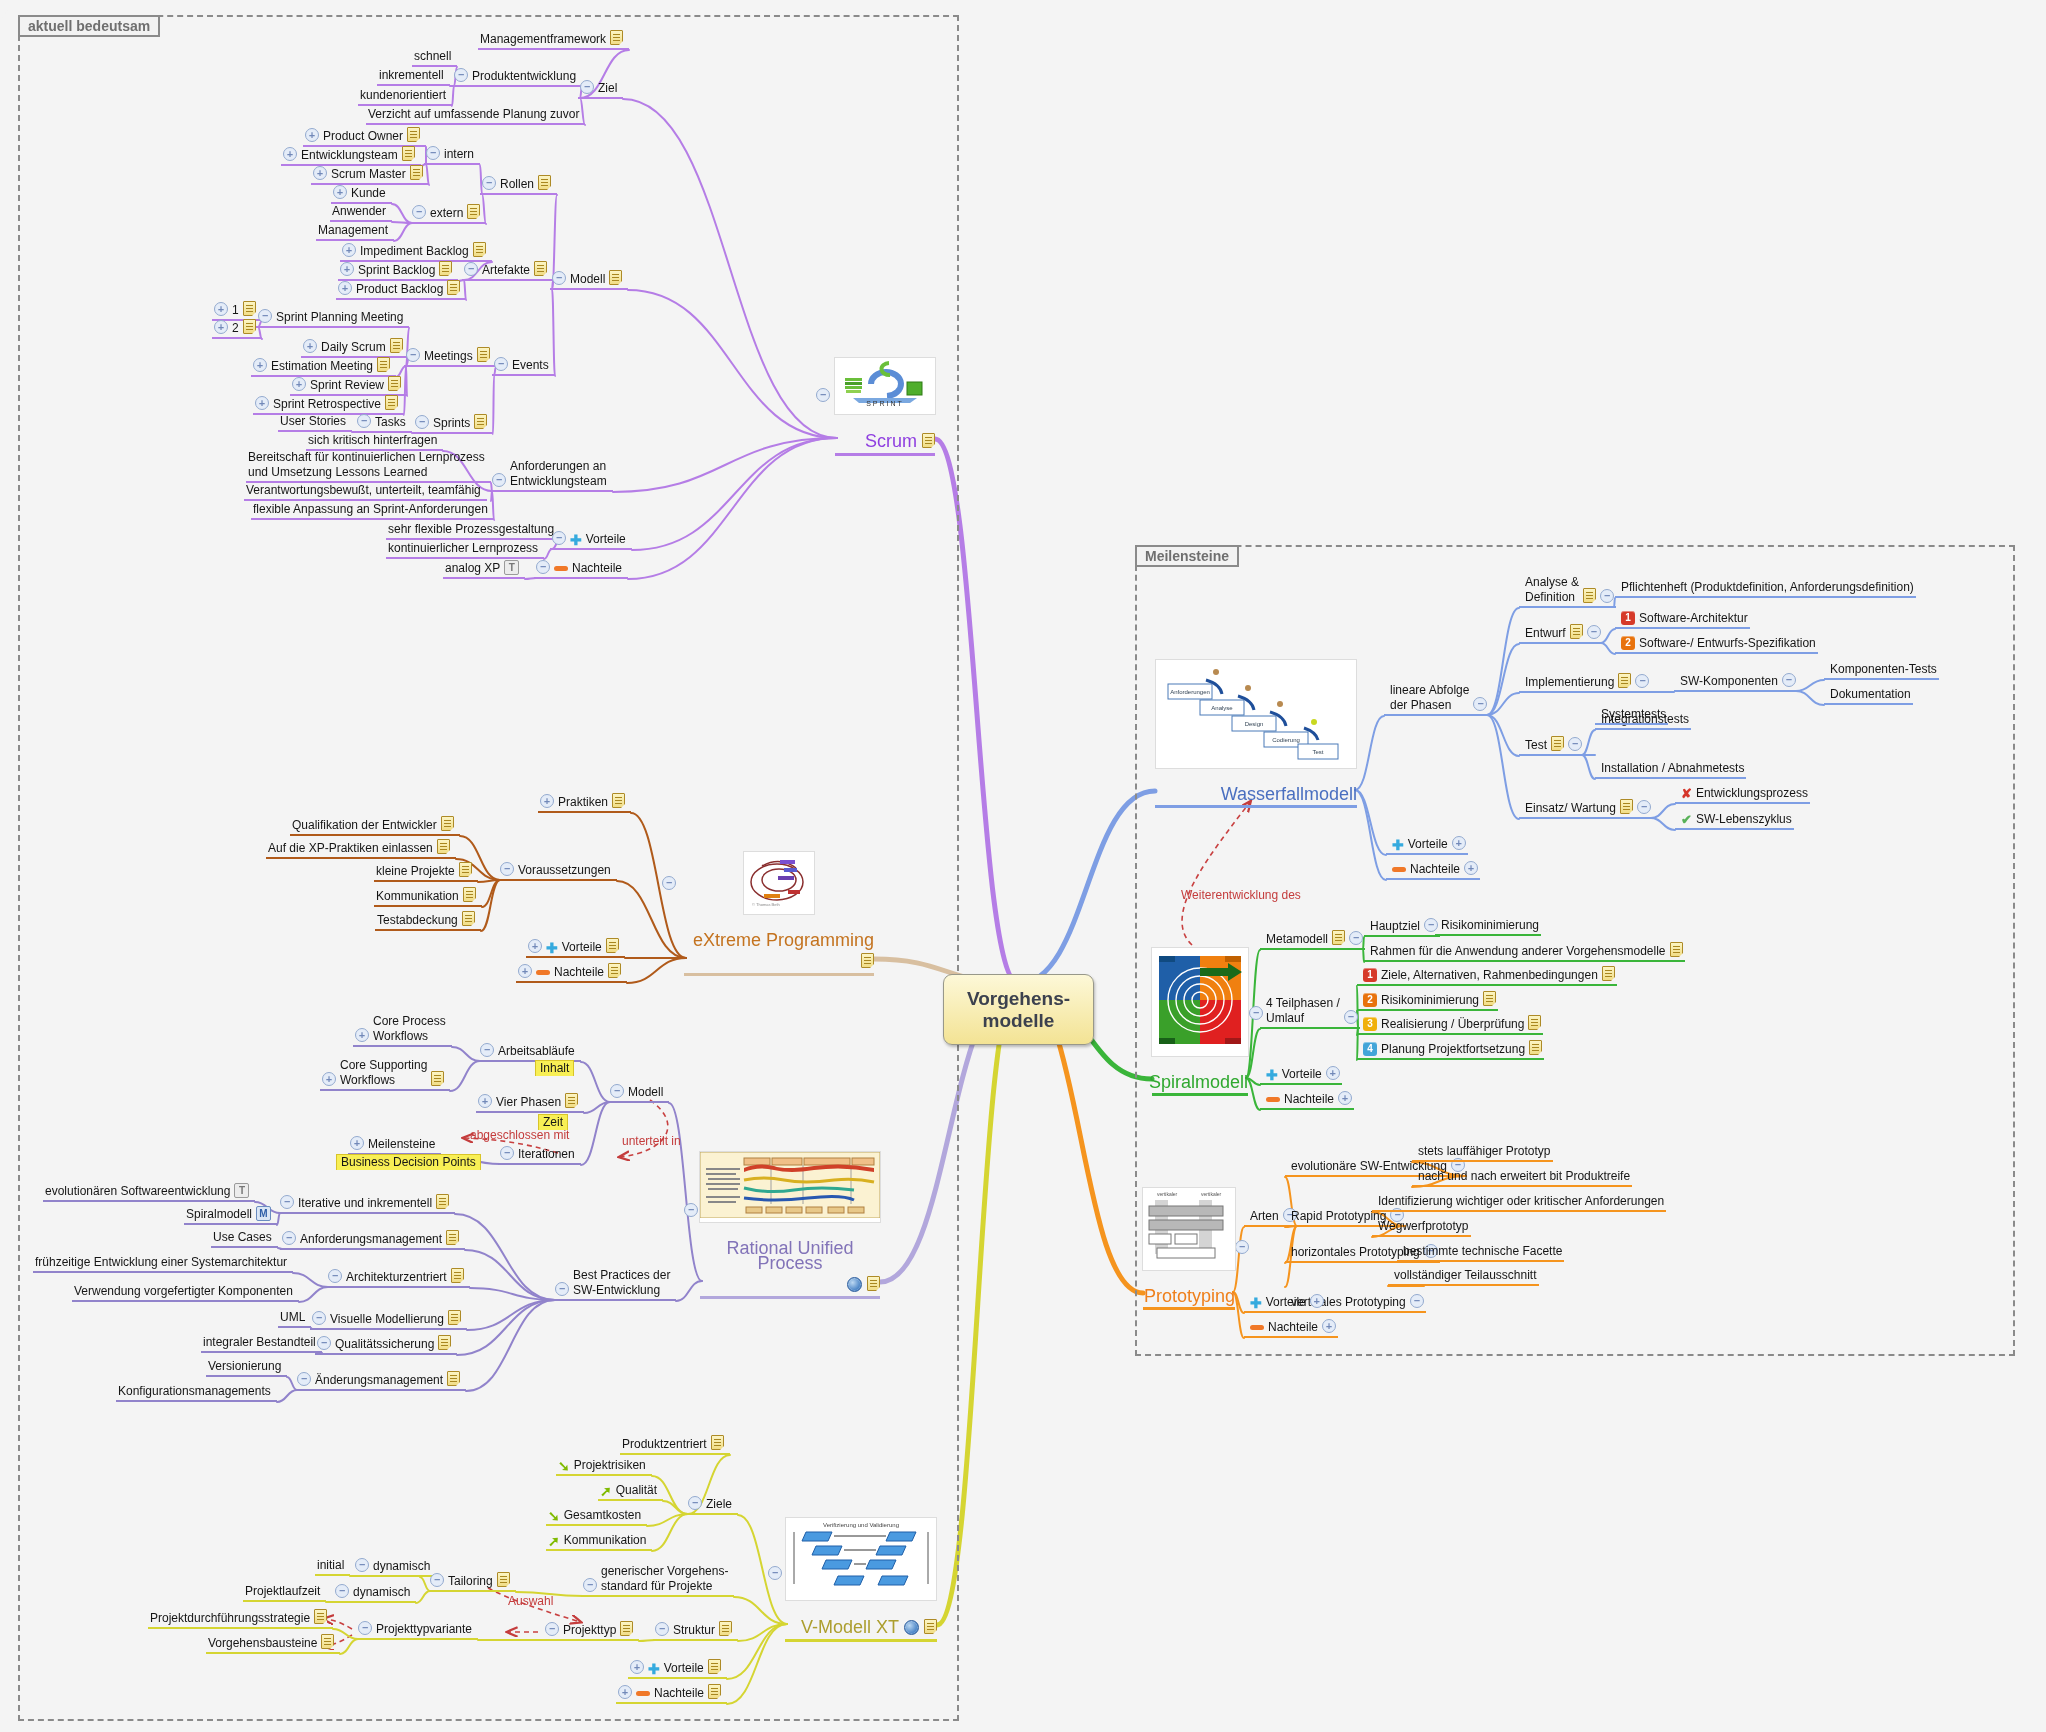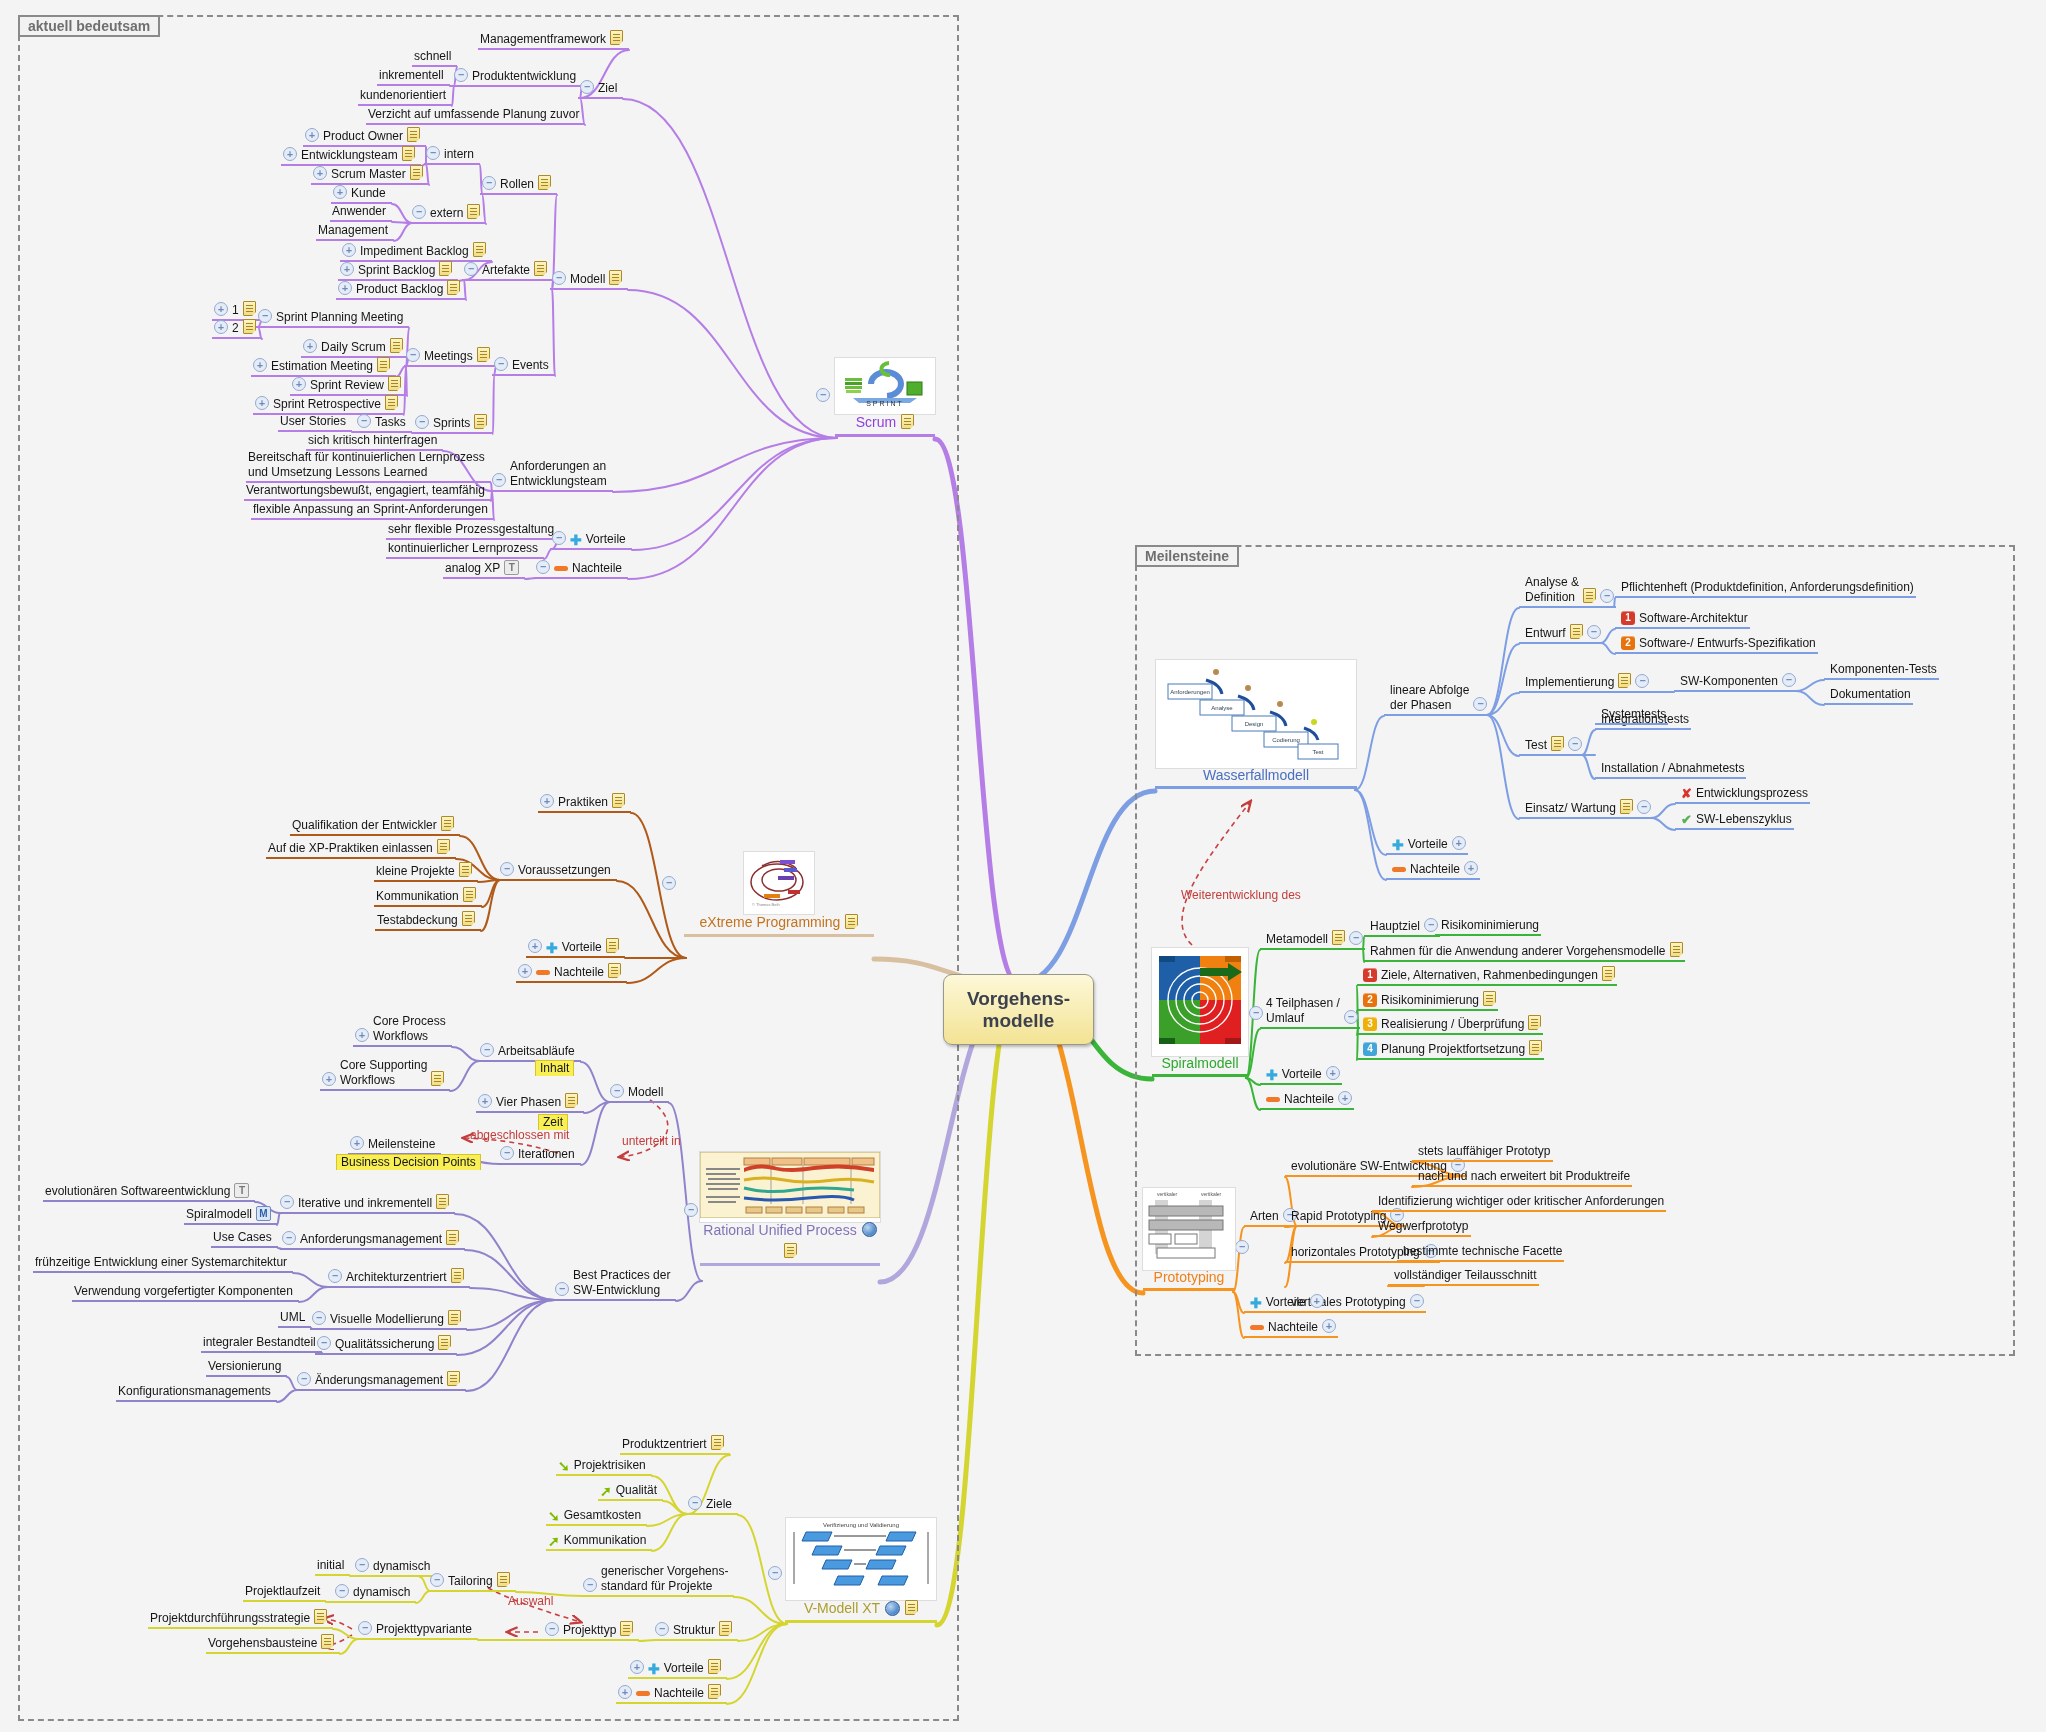--- a/index.html
+++ b/index.html
@@ -10,21 +10,21 @@
   .blabel{position:absolute;background:#f2f2f2;border:2px solid #8a8a8a;color:#6f6f6f;
     font-weight:bold;font-size:14px;padding:1px 8px;z-index:3;}
   .node{position:absolute;z-index:2;display:flex;align-items:flex-end;gap:4px;
     font-size:12px;line-height:15px;color:#151515;width:max-content;padding:0 6px 1px 2px;}
   .node .txt{white-space:pre-line;}
   .node.s-R{padding:0 2px 1px 6px;}
   .node.nl{border-bottom:none!important;}
   .node.c-hl{background:#f8ef55;border:1px solid #d8c428;padding:0 4px;z-index:2;}
   .node.c-redlabel{color:#c43c3c;font-size:12px;border-bottom:none!important;}
   .node.c-root{display:block;text-align:center;padding:0 0 3px 0;z-index:2;}
-  .rlabel{font-size:14px;margin-top:0;display:flex;align-items:center;justify-content:center;gap:5px;flex-wrap:wrap;}
+  .rlabel{font-size:18px;margin-top:19px;display:flex;align-items:center;justify-content:flex-end;gap:5px;flex-wrap:wrap;}
   .thumb{background:#fff;display:inline-block;box-shadow:0 0 0 1px #ddd;}
   #center-node{position:absolute;left:943px;top:948px;width:149px;height:69px;z-index:4;
     background:linear-gradient(#fdf8d8,#f3e394);border:1px solid #98988a;border-radius:9px;
     box-shadow:1px 2px 3px rgba(0,0,0,.25);display:flex;align-items:center;justify-content:center;
     font-size:19px;font-weight:bold;color:#3c414e;text-align:center;white-space:pre-line;margin-top:26px;}
   
   .ic{display:inline-block;flex:none;}
   .ic-minus,.ic-plus{width:12px;height:12px;border-radius:50%;background:#e4ecf8;border:1px solid #93aacf;
     color:#7188b8;font:bold 10px/11px "DejaVu Sans Mono",monospace;text-align:center;margin-bottom:2px;}
   .ic-note{width:11px;height:13px;background:linear-gradient(#fcf5c4,#f1dd86);border:1px solid #ad8a26;
@@ -367,21 +367,21 @@
       <span class="txt">Events</span>
     </div>
     <div class="node s-L" style="left: 306px; top: 433px; border-bottom: 2px solid rgb(181, 125, 230);">
       <span class="txt">sich kritisch hinterfragen</span>
     </div>
     <div class="node s-L" style="left: 246px; top: 450px; border-bottom: 2px solid rgb(181, 125, 230);">
       <span class="txt">Bereitschaft für kontinuierlichen Lernprozess
 und Umsetzung Lessons Learned</span>
     </div>
     <div class="node s-L" style="left: 244px; top: 483px; border-bottom: 2px solid rgb(181, 125, 230);">
-      <span class="txt">Verantwortungsbewußt, engagiert, teamfähig</span>
+      <span class="txt">Verantwortungsbewußt, unterteilt, teamfähig</span>
     </div>
     <div class="node s-L" style="left: 251px; top: 502px; border-bottom: 2px solid rgb(181, 125, 230);">
       <span class="txt">flexible Anpassung an Sprint-Anforderungen</span>
     </div>
     <div class="node s-L" style="left: 490px; top: 459px; border-bottom: 2px solid rgb(181, 125, 230);">
       <span class="ic ic-minus">−</span>
       <span class="txt">Anforderungen an
 Entwicklungsteam</span>
     </div>
     <div class="node s-L" style="left: 386px; top: 522px; border-bottom: 2px solid rgb(181, 125, 230);">

